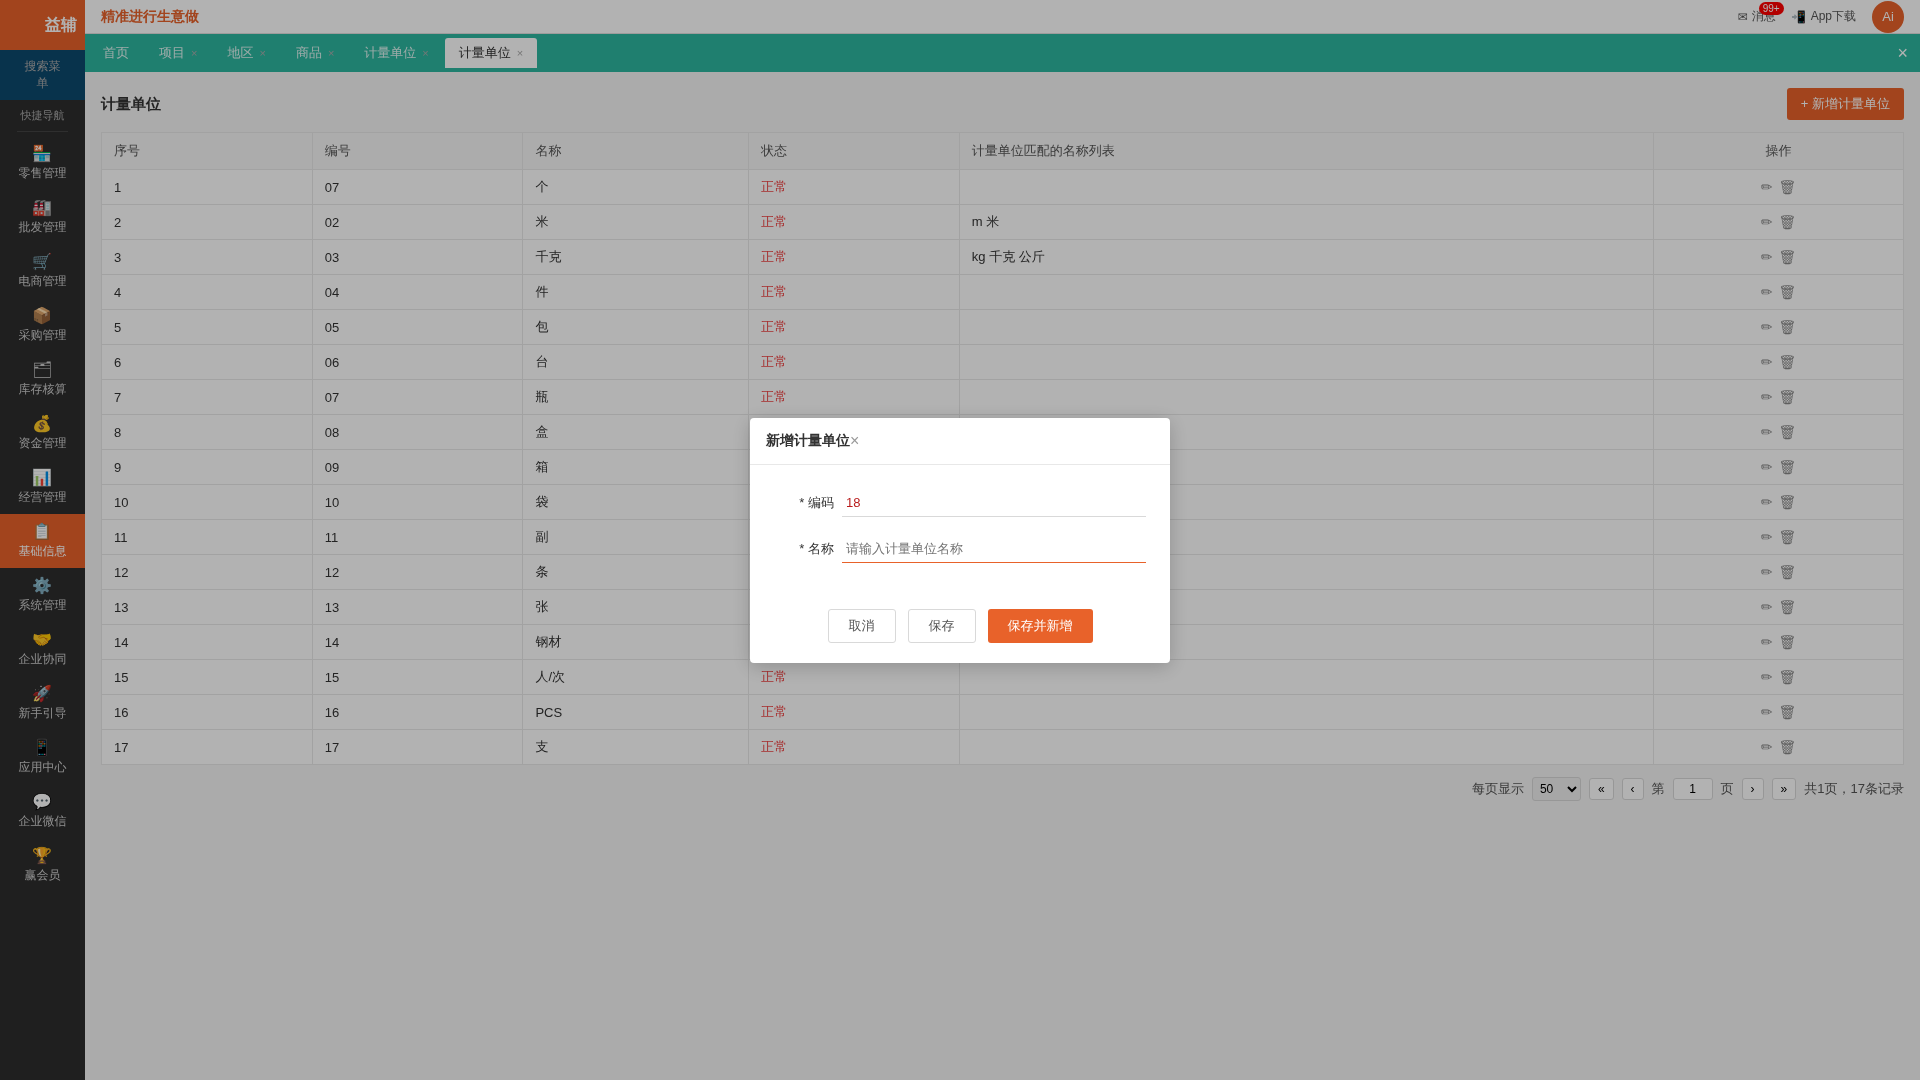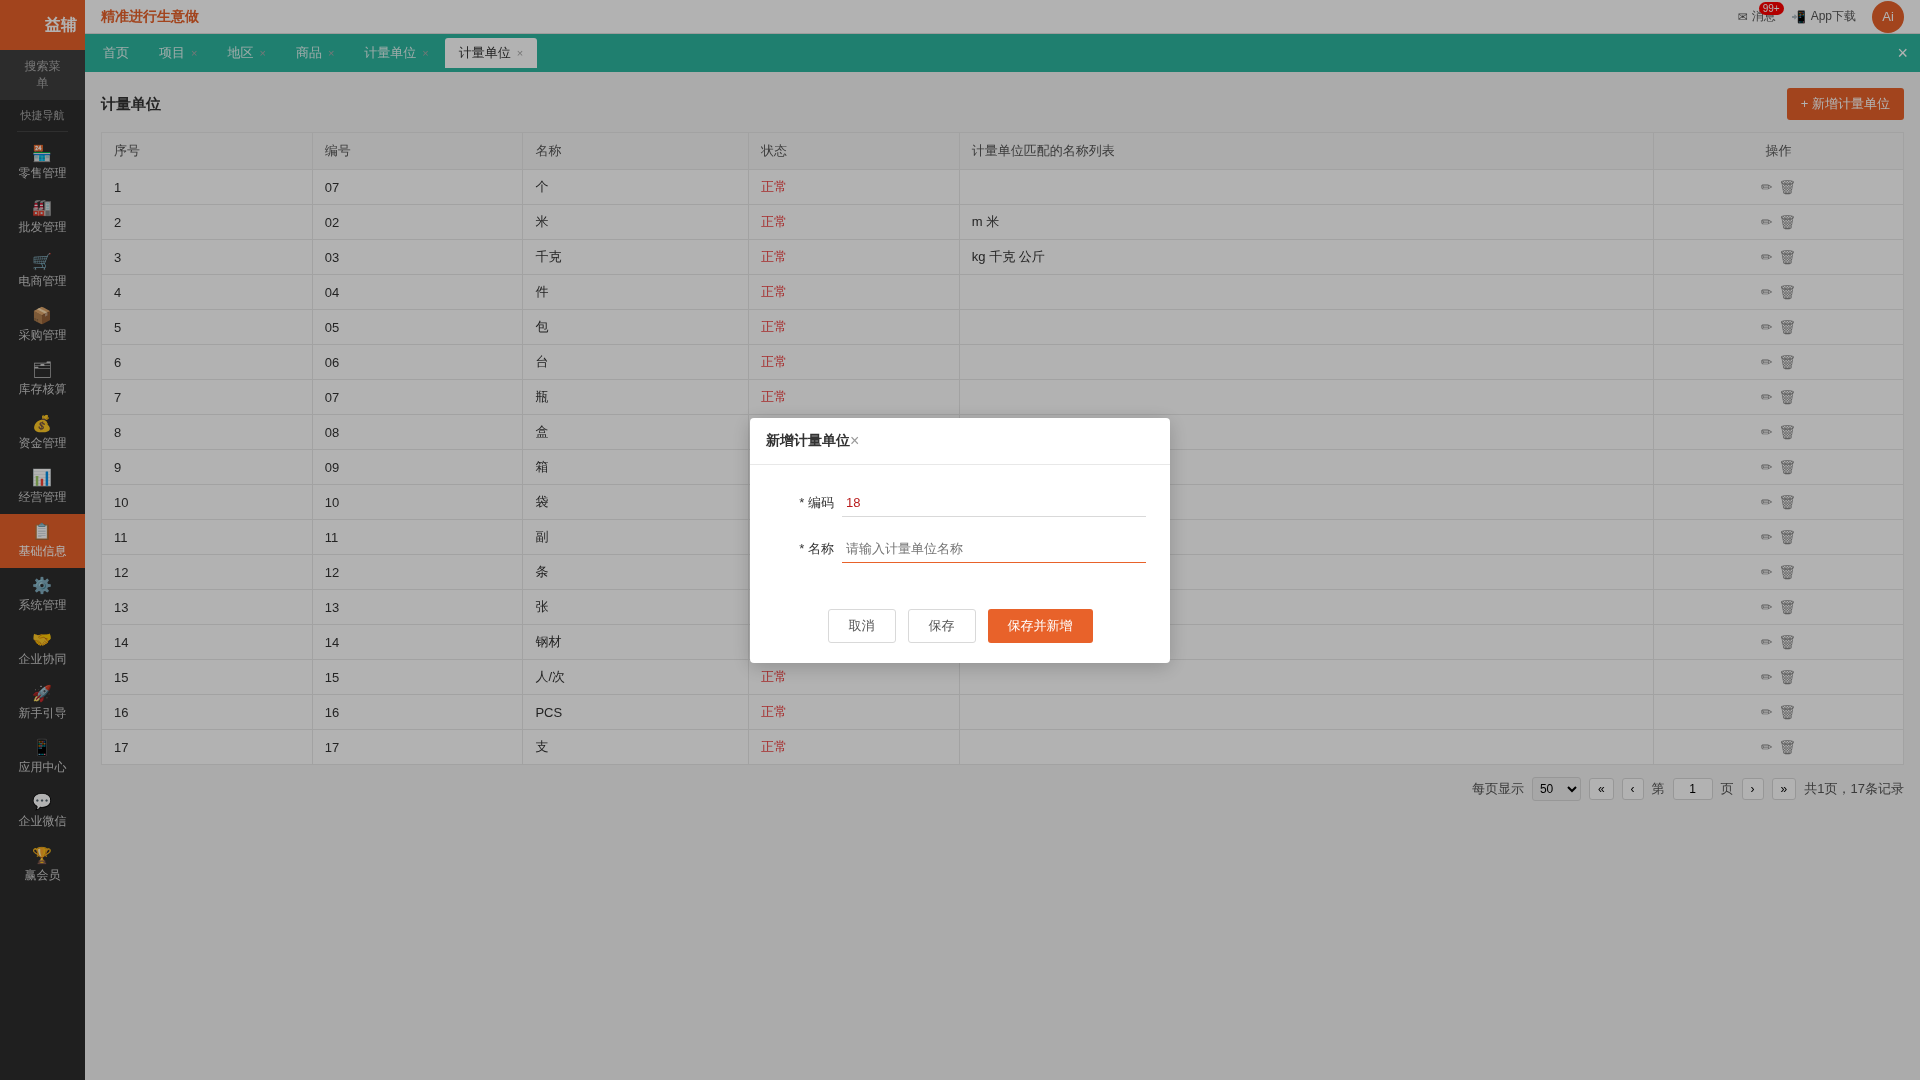--- a/index.html
+++ b/index.html
@@ -25,21 +25,21 @@
       height: 50px;
     }
     .sidebar-logo-text {
       color: white;
       font-size: 16px;
       font-weight: bold;
     }
     .sidebar-search {
       width: 100%;
       padding: 8px 22px;
-      background: #404040;
+      background: #0c4a6e;
       color: #aaa;
       text-align: center;
       font-size: 12px;
       cursor: pointer;
     }
     .sidebar-nav-label {
       color: #aaa;
       font-size: 11px;
       padding: 8px 4px 4px;
       width: 100%;

